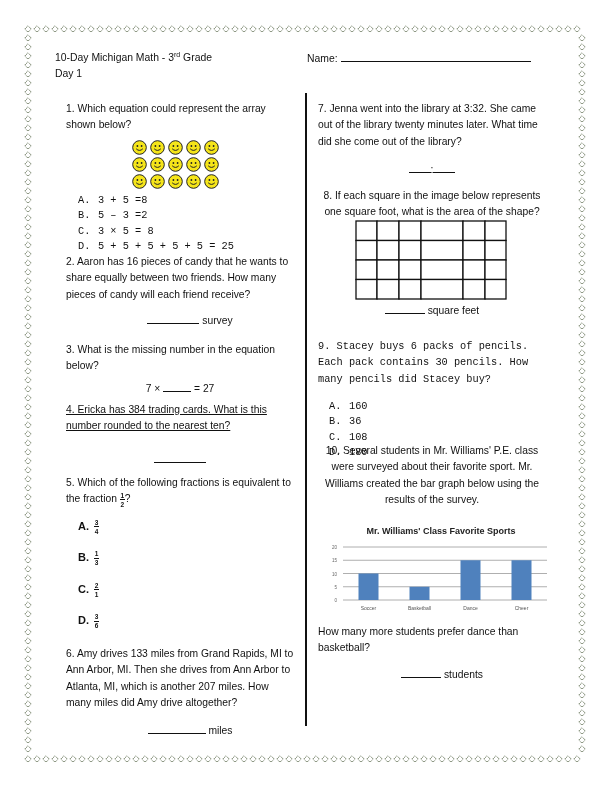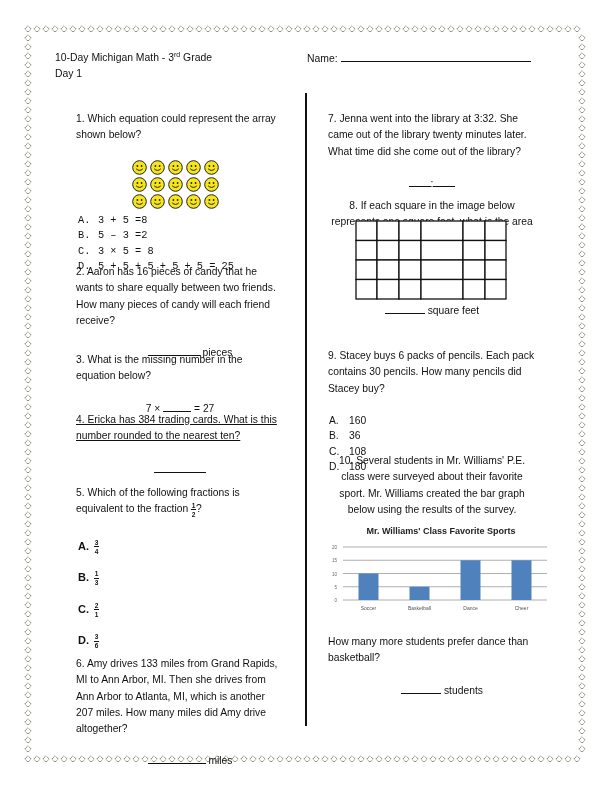--- a/index.html
+++ b/index.html
@@ -6,21 +6,21 @@
   body { width: 612px; height: 792px; position: relative; overflow: hidden;
          font-family: "Liberation Sans", sans-serif; color: #111; font-size: 10.2px; }
   .border { position: absolute; left: 24px; top: 25px; width: 562px; height: 738px;
             box-sizing: border-box; }
   .border svg { position: absolute; left: 0; top: 0; }
   .hdr { position: absolute; font-size: 10.4px; line-height: 16px; }
   .hdr sup { font-size: 7px; vertical-align: 4px; line-height: 0; }
   .name-line { display: inline-block; width: 190px; border-bottom: 1px solid #111; height: 11px; vertical-align: baseline; margin-left: 3px; }
   .divider { position: absolute; left: 305px; top: 93px; width: 2px; height: 633px; background: #111; }
   .q { position: absolute; line-height: 16.3px; font-size: 10.3px; }
-  .q p { margin: 16px; }
+  .q p { margin: 6px; }
   .opts { margin: 0; padding: 0; list-style: none; }
   .opts li { line-height: 15.5px; }
   .opts .lt { display: inline-block; width: 20px; }
   .blank { display: inline-block; border-bottom: 1px solid #111; height: 10px; vertical-align: baseline; }
   .center { text-align: center; }
   .smileys { display: grid; grid-template-columns: repeat(5, 15px); gap: 2px 3px; }
   .smiley { width: 15px; height: 15px; }
   .frac { display: inline-flex; flex-direction: column; align-items: center; vertical-align: middle; font-size: 6.5px; line-height: 7px; font-weight: bold; }
   .frac .bar { width: 5px; height: 1px; background: #111; margin: 0.5px 0; }
   .fopt { line-height: 31.5px; font-weight: bold; font-size: 11px; }
@@ -431,21 +431,21 @@
     <li><span class="lt">B.</span><span>5 – 3 =2</span></li>
     <li><span class="lt">C.</span><span>3 × 5 = 8</span></li>
     <li><span class="lt">D.</span><span>5 + 5 + 5 + 5 + 5 = 25</span></li>
   </ul>
 </div>
 
 <div class="q" style="left:60px; top:248px; width:240px;">
   <p>2.  Aaron has 16 pieces of candy that he wants to share equally between two friends.  How many pieces of candy will each friend receive?</p>
   <div class="center" style="margin-top:10px; padding-left:20px;">
     <span class="blank" style="width:52px;"></span>
-    <span>pieces</span>
+    <span>survey</span>
   </div>
 </div>
 
 <div class="q" style="left:60px; top:336px; width:240px;">
   <p>3.  What is the missing number in the equation below?</p>
   <div class="center" style="margin-top:2px;">
     <span>7 ×</span>
     <span class="blank" style="width:28px;"></span>
     <span>= 27</span>
   </div>
@@ -533,21 +533,21 @@
     <rect x="130" y="40" width="21" height="19.5" fill="#fff" stroke="#111" stroke-width="1.3"></rect>
     <rect x="130" y="59.5" width="21" height="19.5" fill="#fff" stroke="#111" stroke-width="1.3"></rect>
   </svg>
 <div class="q" style="left:312px; top:303px; width:240px;">
   <div class="center">
     <span class="blank" style="width:40px;"></span>
     <span>square feet</span>
   </div>
 </div>
 
-<div class="q" style="left:312px; top:332px; width:240px;">
+<div class="q" style="left:312px; top:332px; width:240px;font-family:Liberation Mono, monospace;">
   <p>9.  Stacey buys 6 packs of pencils.  Each pack contains 30 pencils.  How many pencils did Stacey buy?</p>
   <ul class="opts" style="margin-left:17px;margin-top:12px;">
     <li><span class="lt">A.</span><span>160</span></li>
     <li><span class="lt">B.</span><span>36</span></li>
     <li><span class="lt">C.</span><span>108</span></li>
     <li><span class="lt">D.</span><span>180</span></li>
   </ul>
 </div>
 
 <div class="q" style="left:312px; top:437px; width:240px;text-align:center;">

